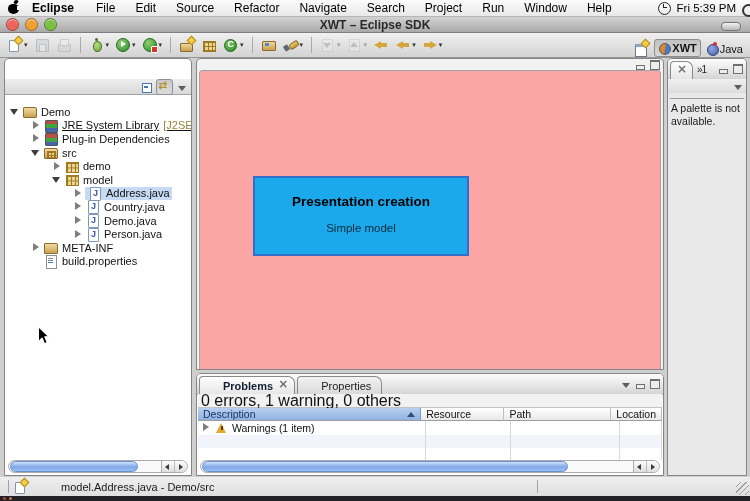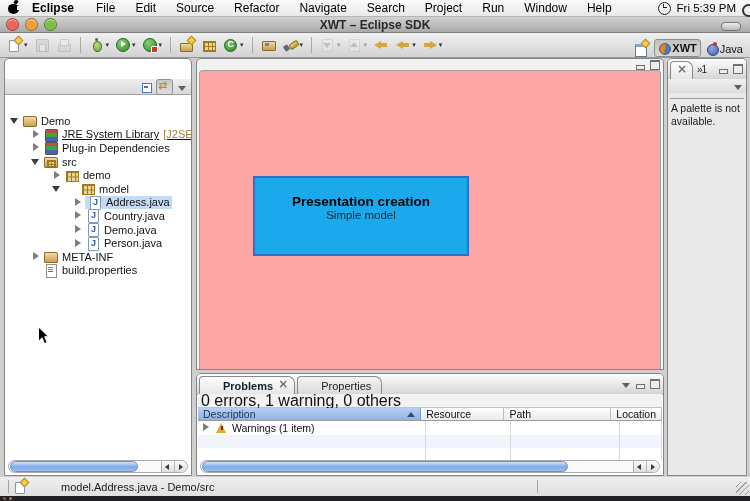--- a/index.html
+++ b/index.html
@@ -91,21 +91,21 @@
   
   .pkg-toolbar{position:absolute;left:0;right:0;top:20px;height:15px;background:linear-gradient(#EFEFEF,#D8D8D8);border-bottom:1px solid #A3A3A3;display:flex;align-items:center;justify-content:flex-end;padding-right:3px}
   .ti-collapse-all{width:14px;height:14px;margin-right:2px}
   .ti-collapse-all::before{left:2px;top:3px;width:8px;height:8px;background:#fff;border:1px solid #4878B8}
   .ti-collapse-all::after{left:4px;top:6px;width:4px;height:2px;background:#4878B8}
   .ti-link{width:15px;height:14px;background:linear-gradient(#C9C9C9,#DDDDDD);border:1px solid #909090;border-radius:3px;margin-right:3px}
   .ti-link::before{content:"⇄";left:1px;top:-1px;font:bold 11px/14px "DejaVu Sans",sans-serif;color:#B8902C}
   .ti-package{width:13px;height:14px;margin:0 3px 0 4px}
   .ti-package::before{left:2px;top:2px;width:8px;height:10px;background:linear-gradient(#D8A860,#A87830);border:1px solid #6E4E1A}
   .ti-package::after{left:2px;top:5px;width:8px;height:1px;background:#6E4E1A;box-shadow:0 3px 0 #6E4E1A}
-  .tree{position:absolute;left:1px;right:1px;top:36px;bottom:15px;background:#fff;padding-top:19px}
+  .tree{position:absolute;left:1px;right:1px;top:36px;bottom:15px;background:#fff;padding-top:10px}
   .trow{display:flex;align-items:center;height:13.6px;white-space:nowrap}
   .tw{width:9px;height:9px;margin-right:3px;position:relative;flex:none}
   .tw::before{content:"";position:absolute}
   .tw.open::before{left:0;top:2px;border-top:6px solid #3C3C3C;border-left:4px solid transparent;border-right:4px solid transparent}
   .tw.closed::before{left:2px;top:0;border-left:6px solid #7E7E7E;border-top:4px solid transparent;border-bottom:4px solid transparent}
   .tic{width:16px;height:13px;position:relative;margin-right:3px;flex:none}
   .tic::before,.tic::after{content:"";position:absolute}
   .tic.i-project::before,.tic.i-folder::before,.tic.i-src::before{left:1px;top:2px;width:12px;height:9px;background:linear-gradient(#F2DCA0,#CBA052);border:1px solid #8A6A2E;border-radius:1px 2px 1px 1px}
   .tic.i-src::after{left:4px;top:5px;width:7px;height:5px;background:#E8D494;background-image:linear-gradient(#A0791E 1px,transparent 1px),linear-gradient(90deg,#A0791E 1px,transparent 1px);background-size:3px 3px;border:1px solid #A0791E}
   .tic.i-jar::before{left:2px;top:1px;width:11px;height:11px;background:linear-gradient(#B85048 0 3.5px,#3FA53F 3.5px 7.5px,#4466B0 7.5px 11px);border:1px solid #555;border-radius:1px}
@@ -125,21 +125,21 @@
   .sbtn::before{content:"";position:absolute;top:3px}
   .sb-left{border-right:1px solid #BDBDBD}
   .sb-left::before{left:3px;border-right:4px solid #3A3A3A;border-top:3px solid transparent;border-bottom:3px solid transparent}
   .sb-right::before{left:4px;border-left:4px solid #3A3A3A;border-top:3px solid transparent;border-bottom:3px solid transparent}
 
   
   .editor-head{position:absolute;left:0;right:0;top:0;height:11px;display:flex;justify-content:flex-end;align-items:center;padding-right:3px}
   .editor-inner{position:absolute;left:2px;right:2px;top:11px;bottom:0;background:#fca5a5;border:1px solid #A2A2A2;border-bottom:none;border-radius:4px 4px 0 0}
   .pbox{position:absolute;left:53px;top:105px;width:216px;height:80px;background:#1BA9EC;border:2px solid #2F6FC8;box-sizing:border-box;text-align:center}
   .pbox .t1{margin-top:16px;font-size:13.5px;font-weight:bold;color:#000}
-  .pbox .t2{font-size:11.5px;color:#0A2A3A}
+  .pbox .t2{margin-top:13px;font-size:11.5px;color:#0A2A3A}
 
   
   .summary{position:absolute;left:1px;right:1px;top:20px;height:13px;background:#F2F2F2;border-bottom:1px solid #C2C2C2;font-size:16px;line-height:13px;padding-left:3px}
   .phead{position:absolute;left:1px;right:1px;top:34px;height:13px;display:flex}
   .ph{box-sizing:border-box;height:13px;font-size:10.5px;line-height:12px;padding:0 5px;border-right:1px solid #BDBDBD;border-bottom:1px solid #9E9E9E;background:linear-gradient(#FFFFFF,#E9E9E9);position:relative}
   .ph.sorted{background:linear-gradient(#B9D0EF,#8FB2E2);color:#14325E;border-right:1px solid #7D9CC8}
   .ph.sorted::after{content:"";position:absolute;right:5px;top:4px;border-bottom:5px solid #2E4E7E;border-left:4px solid transparent;border-right:4px solid transparent}
   .c-desc{width:228px}.c-res{width:85px}.c-path{width:109px}.c-loc{flex:1}
   .prows{position:absolute;left:1px;right:1px;top:47px;bottom:15px;overflow:hidden}
   .prow{display:flex;height:13.5px}
@@ -315,21 +315,21 @@
             <span>src</span>
           </span>
         </div>
         <div class="trow" style="padding-left: 46px;">
           <span class="tw closed"></span>
           <span class="" style="display: flex; align-items: center;">
             <span class="tic i-pkg"></span>
             <span>demo</span>
           </span>
         </div>
-        <div class="trow" style="padding-left: 46px; gap: 16px;">
+        <div class="trow" style="padding-left: 46px;">
           <span class="tw open"></span>
           <span class="" style="display: flex; align-items: center;">
             <span class="tic i-pkg"></span>
             <span>model</span>
           </span>
         </div>
         <div class="trow" style="padding-left: 67px;">
           <span class="tw closed"></span>
           <span class="selwrap" style="display: flex; align-items: center;">
             <span class="tic i-java"></span>

